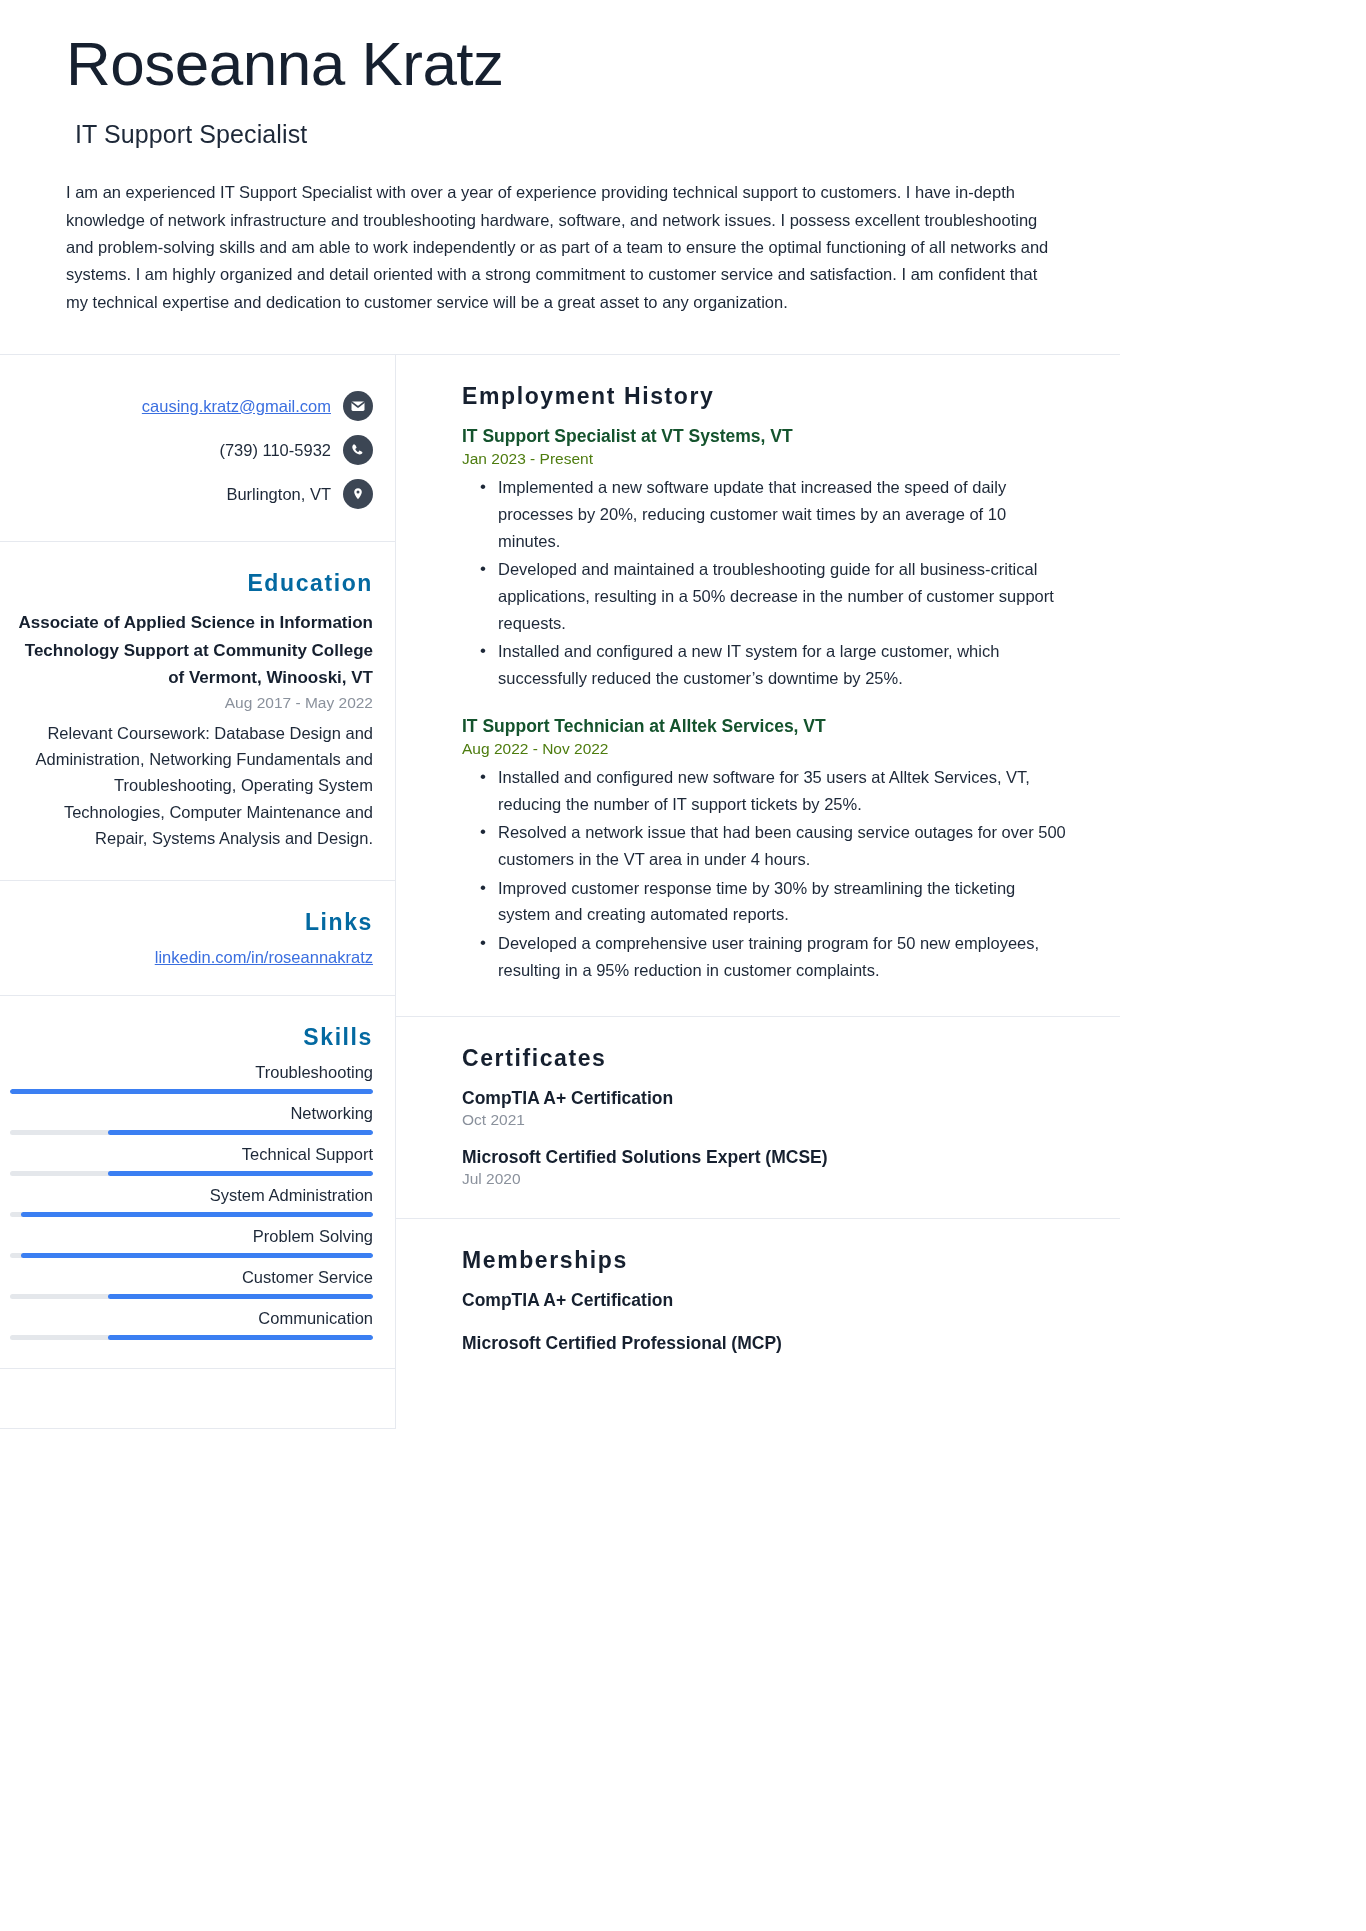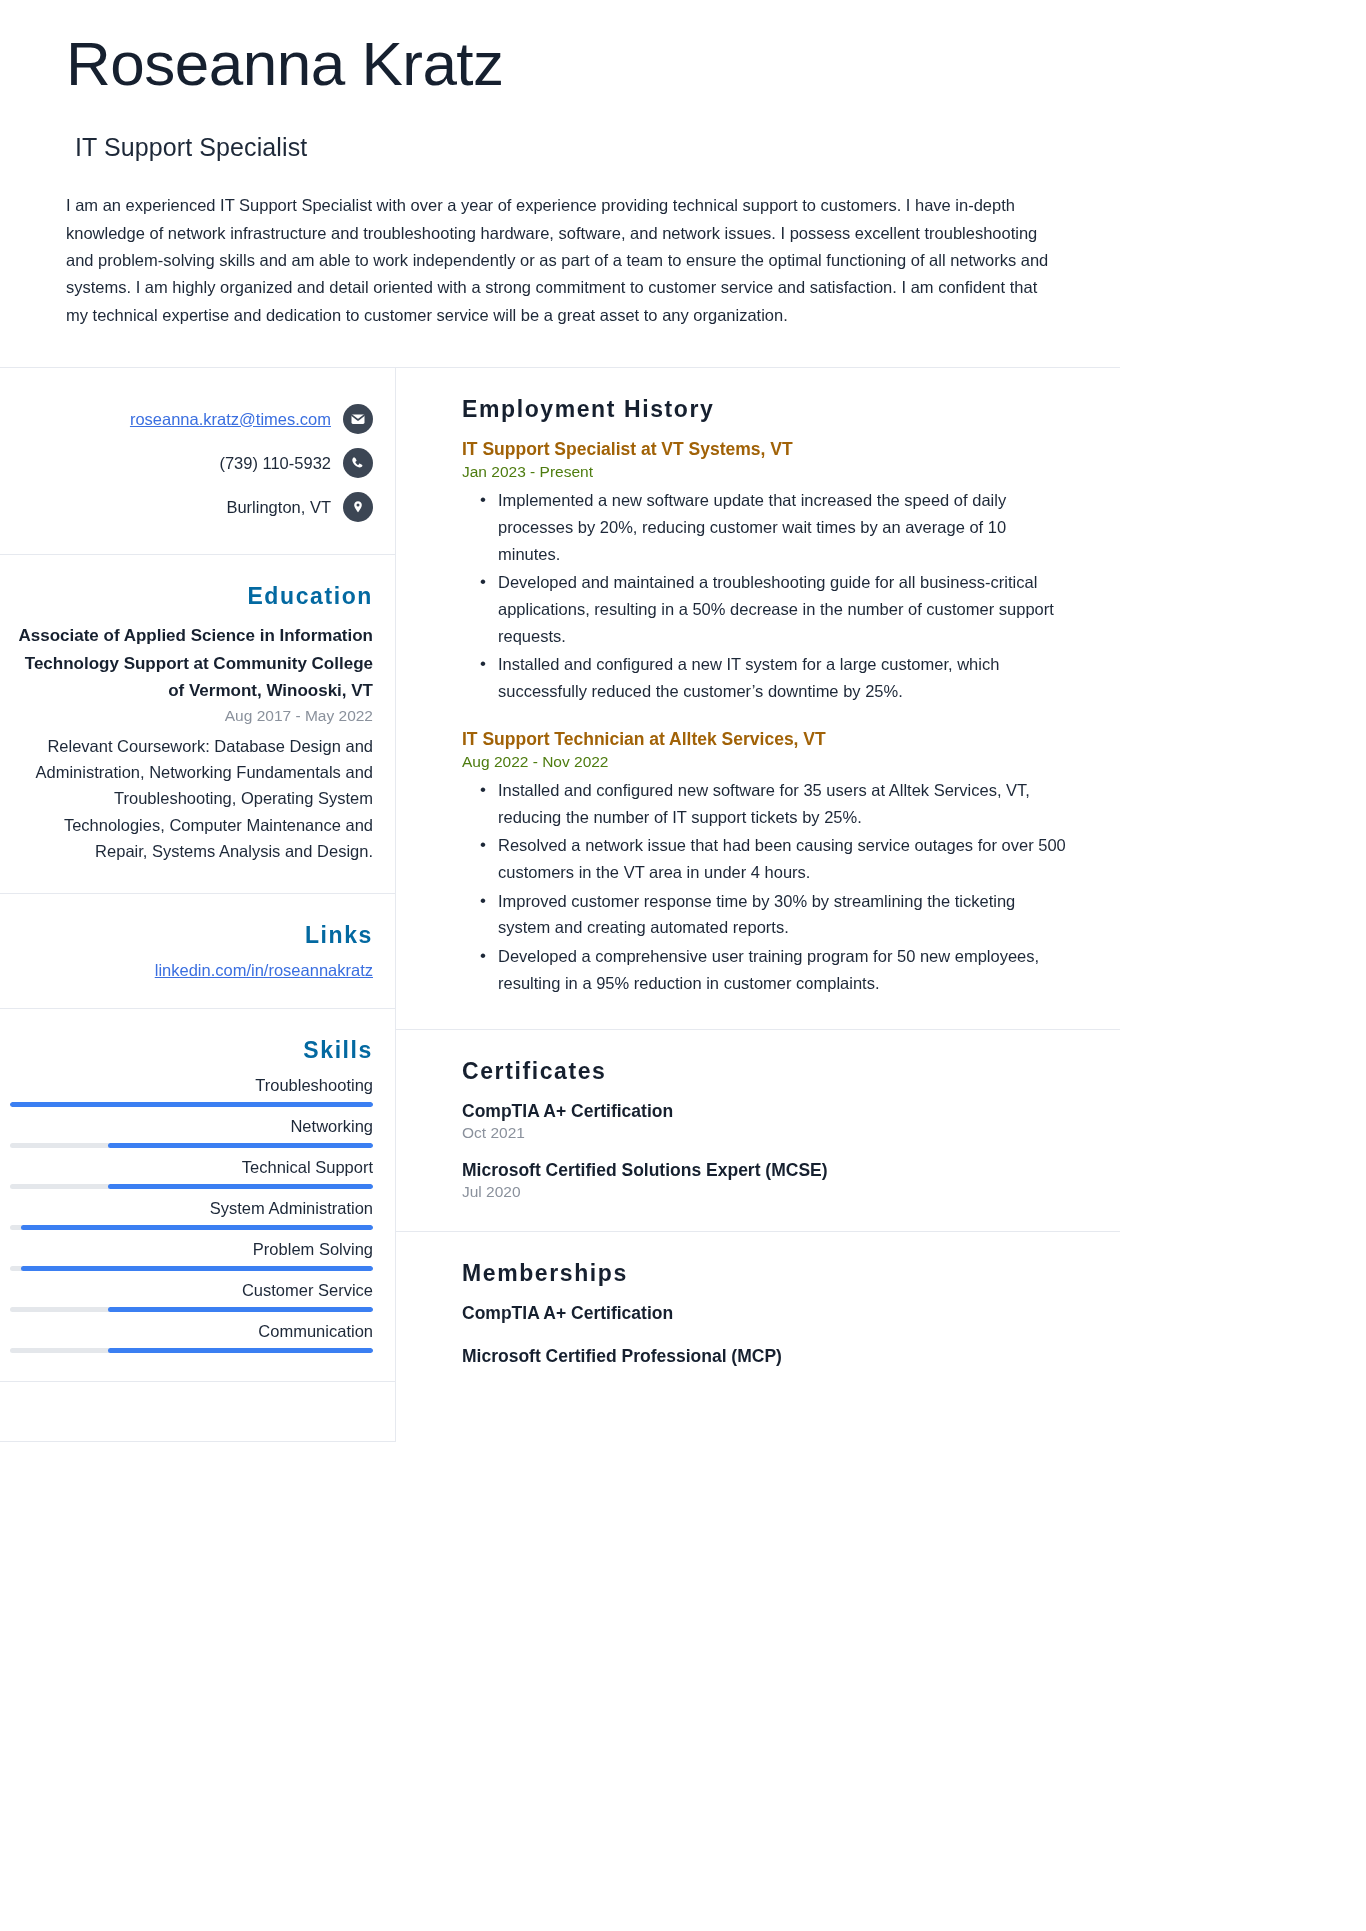--- a/index.html
+++ b/index.html
@@ -27,21 +27,21 @@
   .header {
     padding: 30px 66px 0 66px;
   }
 
   .name {
     font-size: 62px;
     font-weight: 400;
     line-height: 1.1;
     letter-spacing: -0.5px;
     color: #16202f;
-    margin-bottom: 35px;
+    margin-bottom: 22px;
   }
 
   .job-title {
     font-size: 25px;
     font-weight: 400;
     color: #1d2838;
     margin-bottom: 30px;
     letter-spacing: 0.1px;
     margin-left: 9px;
   }
@@ -195,21 +195,21 @@
     border-radius: 3px;
   }
 
   
   .job { margin-bottom: 24px; }
   .job:last-child { margin-bottom: 0; }
 
   .job-heading {
     font-size: 17.5px;
     font-weight: 700;
-    color: #a16207;
+    color: #14532d;
     margin-bottom: 3px;
   }
   .job-date {
     font-size: 15.5px;
     color: #4d7c0f;
     margin-bottom: 6px;
   }
   .job-bullets {
     list-style: none;
     padding-left: 0;
@@ -267,21 +267,21 @@
   </div>
 
   <div class="body-cols">
 
     <div class="col-left">
 
       <div class="block">
         <div class="contact-list">
 
           <div class="contact-row">
-            <span class="contact-text link">roseanna.kratz@times.com</span>
+            <span class="contact-text link">causing.kratz@gmail.com</span>
             <span class="ico-circle">
               <svg width="16" height="16" viewBox="0 0 16 16">
                 <rect x="1.5" y="3.5" width="13" height="9.5" rx="1.4" fill="#ffffff"></rect>
                 <path d="M2 4.4 L8 9 L14 4.4" stroke="#3c4654" stroke-width="1.6" fill="none" stroke-linecap="round" stroke-linejoin="round"></path>
               </svg>
             </span>
           </div>
 
           <div class="contact-row">
             <span class="contact-text">(739) 110-5932</span>

